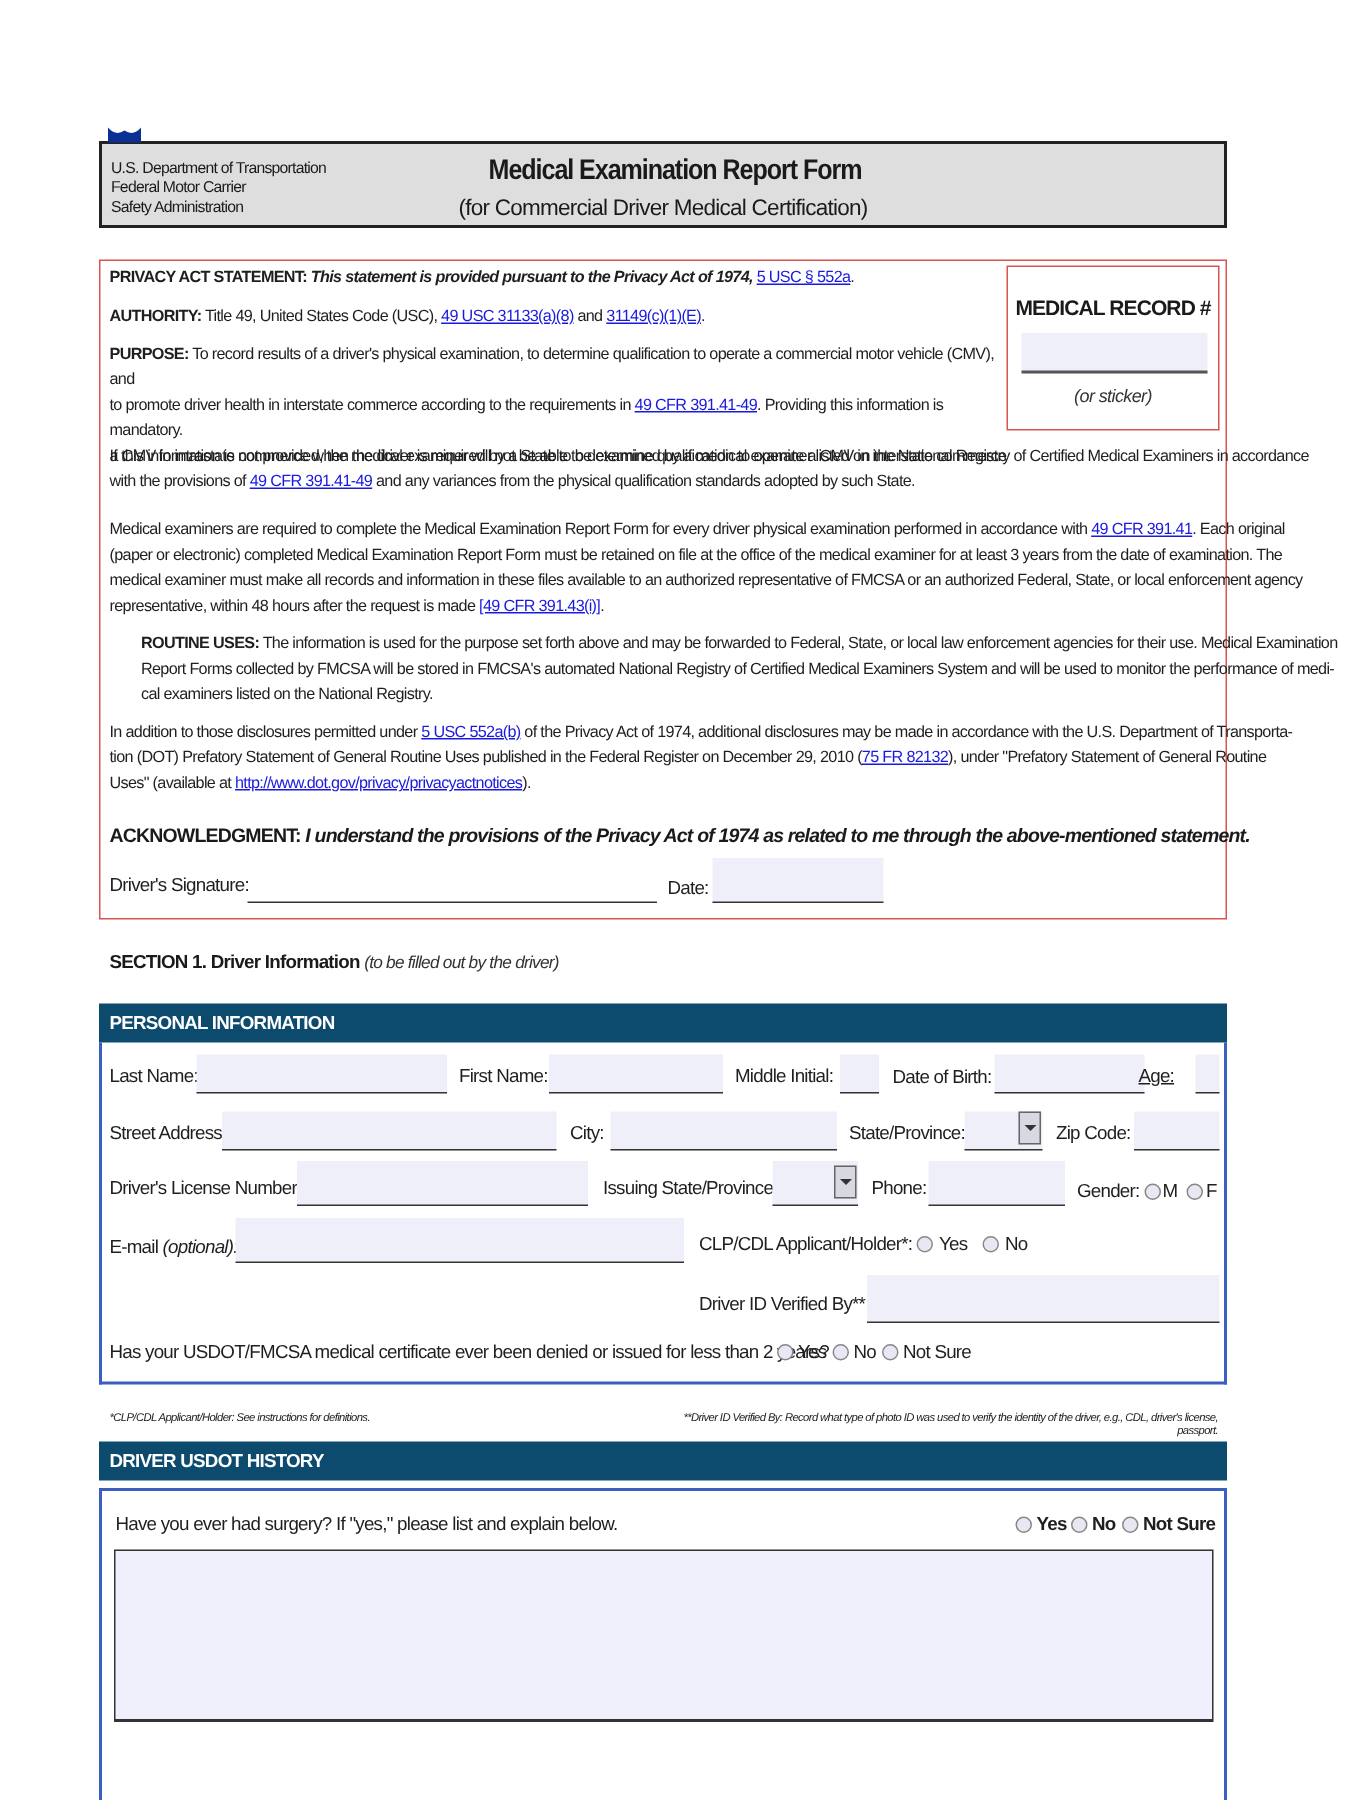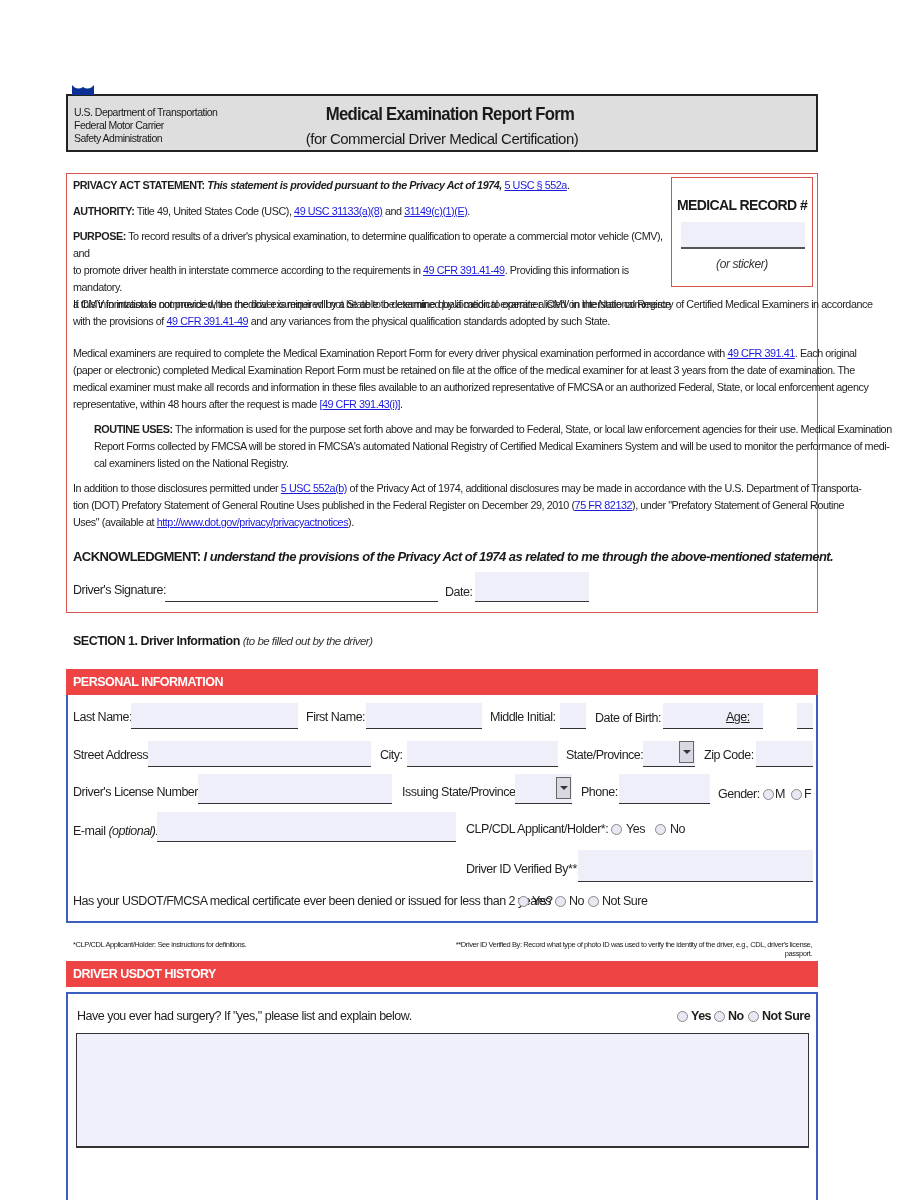--- a/index.html
+++ b/index.html
@@ -27,27 +27,27 @@
   .ack { position: absolute; left: 73px; top: 549px; font-size: 13px; letter-spacing: -0.55px; }
   .ack b { font-weight: bold; }
   .ack i { font-weight: bold; font-style: italic; }
   .flabel { position: absolute; font-size: 12.5px; letter-spacing: -0.5px; color: #1f1f1f; }
   .field { position: absolute; background: #efeffa; border-bottom: 1.5px solid #333; }
 
   .sec1 { position: absolute; left: 73px; top: 634px; font-size: 12.5px; letter-spacing: -0.5px; }
   .sec1 b { font-weight: bold; }
   .sec1 i { font-style: italic; color: #333; font-size: 11.5px; }
 
-  .bluebar { position: absolute; left: 66px; width: 752px; height: 26px; background: #ef4444; color: #fff;
+  .bluebar { position: absolute; left: 66px; width: 752px; height: 26px; background: #0c4a6e; color: #fff;
     font-size: 12.5px; font-weight: bold; letter-spacing: -0.5px; padding: 6px 0 0 7px; }
   .pi-box { position: absolute; left: 66px; top: 695px; width: 752px; height: 228px; border: 2px solid #3a5fc0; border-top: none; }
   .radio { position: absolute; width: 11px; height: 11px; border: 1px solid #888; border-radius: 50%; background: #e8e8f4; }
   .dd { position: absolute; width: 15px; height: 22px; background: #d8d8e2; border: 1px solid #666; }
   .dd::after { content: ""; position: absolute; left: 3px; top: 8px; border-left: 4px solid transparent; border-right: 4px solid transparent; border-top: 4px solid #333; }
-  .note { position: absolute; top: 940px; font-size: 7.5px; letter-spacing: -0.4px; color: #222; }
+  .note { position: absolute; top: 940px; font-size: 7.5px; letter-spacing: -0.4px; color: #222; font-style: italic; }
   .dhh-box { position: absolute; left: 66px; top: 992px; width: 752px; height: 210px; border: 2px solid #3a5fc0; border-top: none; border-bottom: none; }
   .surgery-area { position: absolute; left: 76px; top: 1033px; width: 733px; height: 115px; background: #f0f0fc; border: 1.5px solid #333; border-bottom-width: 2px; }
 </style>
 </head>
 <body>
 
 <div class="header"></div>
 <svg class="logo-mark" viewBox="0 0 26 14">
   <path d="M2 3 Q7 9 13 5 Q19 9 24 3 L24 13 L2 13 Z" fill="#0a2f95"></path>
 </svg>
@@ -126,21 +126,21 @@
 <div class="pi-box"></div>
 
 <div class="flabel" style="left:73px; top:710px;">Last Name:</div>
 <div class="field" style="left:131px; top:703px; width:167px; height:26px;"></div>
 <div class="flabel" style="left:306px; top:710px;">First Name:</div>
 <div class="field" style="left:366px; top:703px; width:116px; height:26px;"></div>
 <div class="flabel" style="left:490px; top:710px;">Middle Initial:</div>
 <div class="field" style="left:560px; top:703px; width:26px; height:26px;"></div>
 <div class="flabel" style="left:595px; top:711px;">Date of Birth:</div>
 <div class="field" style="left:663px; top:703px; width:100px; height:26px;"></div>
-<div class="flabel" style="left:726px; top:710px;text-decoration:underline;">Age:</div>
+<div class="flabel" style="left:759px; top:710px;text-decoration:underline;">Age:</div>
 <div class="field" style="left:797px; top:703px; width:16px; height:26px;"></div>
 
 <div class="flabel" style="left:73px; top:748px;">Street Address:</div>
 <div class="field" style="left:148px; top:741px; width:223px; height:26px;"></div>
 <div class="flabel" style="left:380px; top:748px;">City:</div>
 <div class="field" style="left:407px; top:741px; width:151px; height:26px;"></div>
 <div class="flabel" style="left:566px; top:748px;">State/Province:</div>
 <div class="field" style="left:643px; top:741px; width:52px; height:26px;"></div>
 <div class="dd" style="left:679px; top:741px;"></div>
 <div class="flabel" style="left:704px; top:748px;">Zip Code:</div>

